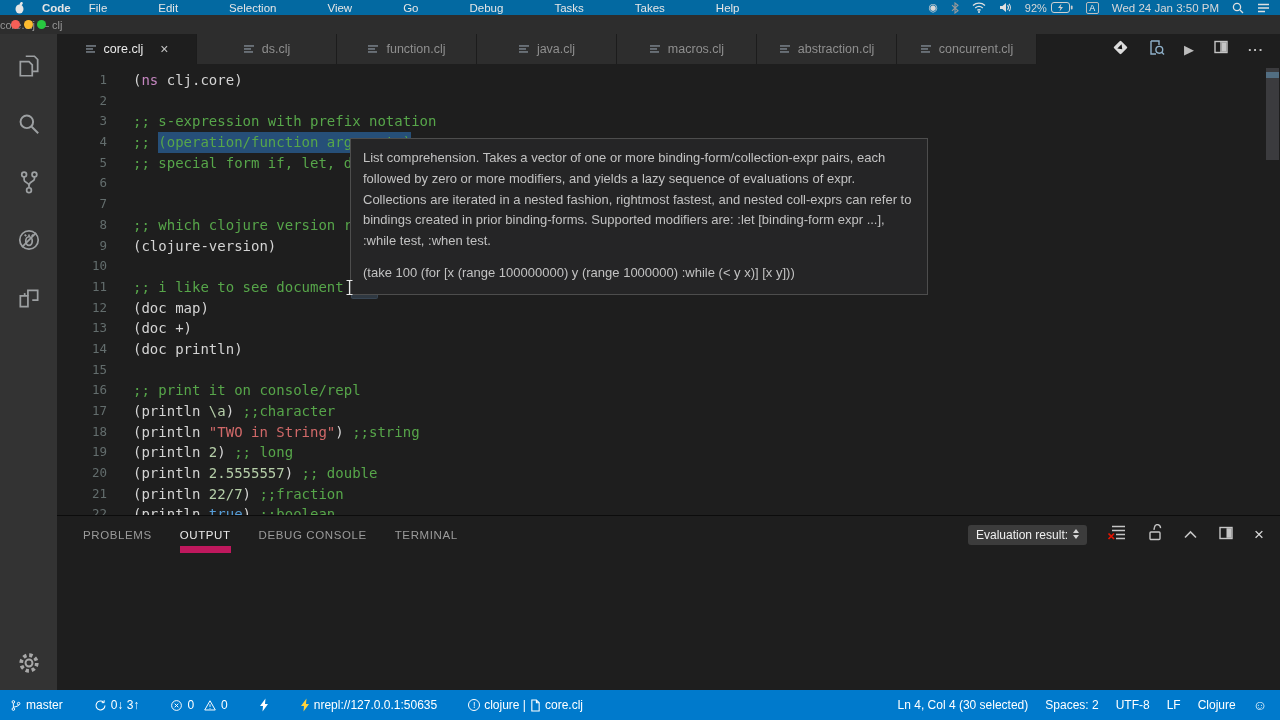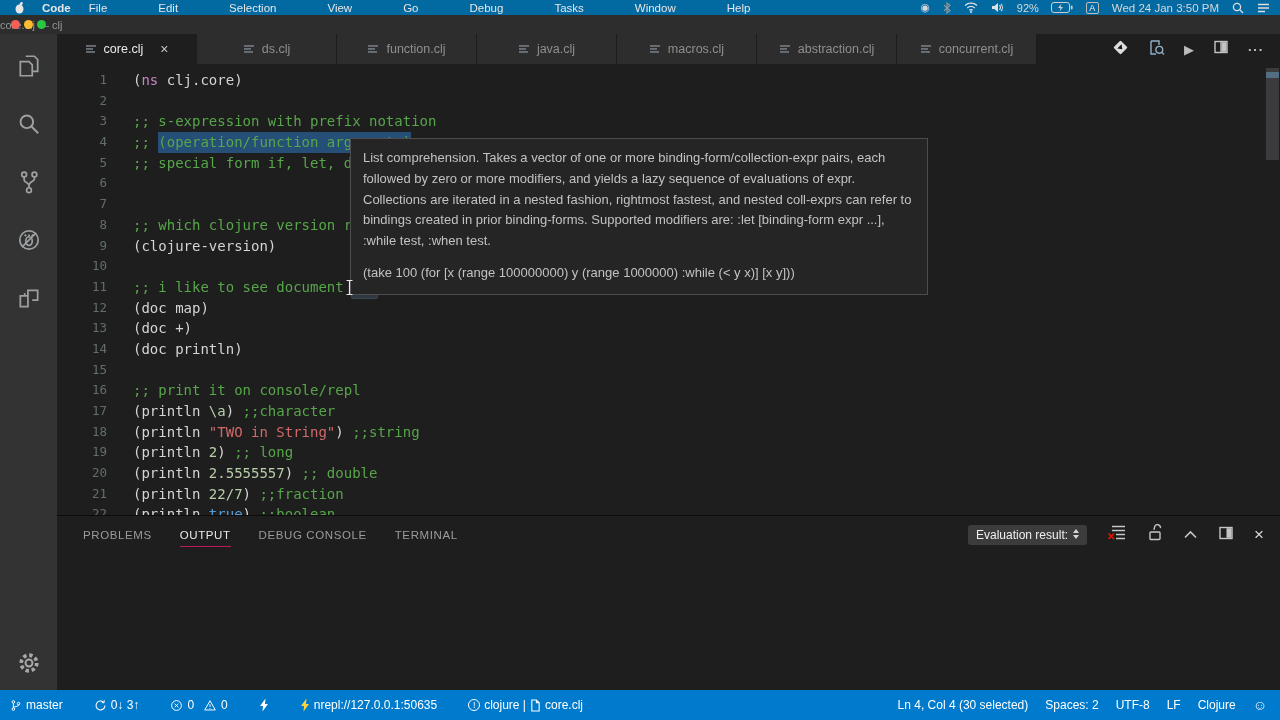--- a/index.html
+++ b/index.html
@@ -9,21 +9,21 @@
 
   
   .menubar { position:absolute; left:0; top:0; width:1280px; height:15px; background:#0369a1;
              display:flex; align-items:center; color:#e6e6e6; font-size:11.5px; padding-left:12px; }
   .mitem { padding:0 9px; white-space:nowrap; }
   .mitem.bold { font-weight:bold; }
   .apple { padding:0 8px 0 2px; display:flex; align-items:center; }
   .mb-right { margin-left:auto; display:flex; align-items:center; gap:13px; padding-right:10px; color:#d8d8d8; }
   .mb-right svg { display:block; }
   .inputsrc { border:1px solid #bdbdbd; border-radius:2px; font-size:9px; padding:0px 2.5px; line-height:10px; color:#f2f2f2; }
-  .mb-batt { display:flex; align-items:center; gap:12px; }
+  .mb-batt { display:flex; align-items:center; gap:4px; }
 
   
   .titlebar { position:absolute; left:0; top:15px; width:1280px; height:19px; background:#2d2d2d;
               display:flex; align-items:center; }
   .tl { position:absolute; top:5px; width:9px; height:9px; border-radius:50%; }
   .tl.red { left:11px; background:#f65f57; } .tl.yel { left:24px; background:#fdbc2f; } .tl.grn { left:37px; background:#28c840; }
   .wintitle { color:#969696; font-size:11px; }
 
   
   .activitybar { position:absolute; left:0; top:34px; width:57px; height:656px; background:#333333; }
@@ -60,21 +60,21 @@
              color:#c2c2c2; font-size:13px; line-height:20.8px; }
   .tooltip .example { margin-top:11px; }
 
   
   .panel { position:absolute; left:57px; top:515px; width:1223px; height:175px; background:#1e1e1e;
            border-top:1px solid #0c0c0c; }
   .panel-head { display:flex; align-items:center; height:37px; padding-left:12px; }
   .ptab { padding:0 14px; font-size:11.5px; letter-spacing:.6px; color:#9b9b9b; white-space:nowrap; }
   .ptab span { padding-bottom:5px; }
   .ptab.active { color:#e9e9e9; }
-  .ptab.active span { border-bottom:1px solid #be185d; }
+  .ptab.active span { border-bottom:7px solid #be185d; }
   .panel-controls { margin-left:auto; display:flex; align-items:center; gap:20px; padding-right:16px; color:#c5c5c5; }
   .eval-select { background:#3c3c3c; border-radius:3px; padding:3px 8px; font-size:12px; color:#f0f0f0;
                  display:flex; align-items:flex-start; gap:5px; }
   .updown { display:flex; flex-direction:column; line-height:4px; }
   .updown i { border-left:3.5px solid transparent; border-right:3.5px solid transparent; display:block; margin:1px 0; }
   .updown .up { border-bottom:4px solid #d6d6d6; }
   .updown .dn { border-top:4px solid #d6d6d6; }
   .pclose { font-size:17px; line-height:1; color:#d8d8d8; }
 
   
@@ -101,21 +101,21 @@
     </span>
     <span class="mitem bold">Code</span>
     <span id="menu-items" style="display:flex;gap:33px;">
         <span class="mitem">File</span>
         <span class="mitem">Edit</span>
         <span class="mitem">Selection</span>
         <span class="mitem">View</span>
         <span class="mitem">Go</span>
         <span class="mitem">Debug</span>
         <span class="mitem">Tasks</span>
-        <span class="mitem">Window</span>
+        <span class="mitem">Takes</span>
         <span class="mitem">Help</span>
       </span>
     <div class="mb-right">
       <span style="font-size:11px;">◉</span>
       <span>
         <svg width="8" height="12" viewBox="0 0 8 12" stroke="#9a9a9a" stroke-width="1.1" fill="none">
             <path d="M1 3.2 L7 8.8 L4 11 L4 1 L7 3.2 L1 8.8"></path>
           </svg>
       </span>
       <span>

